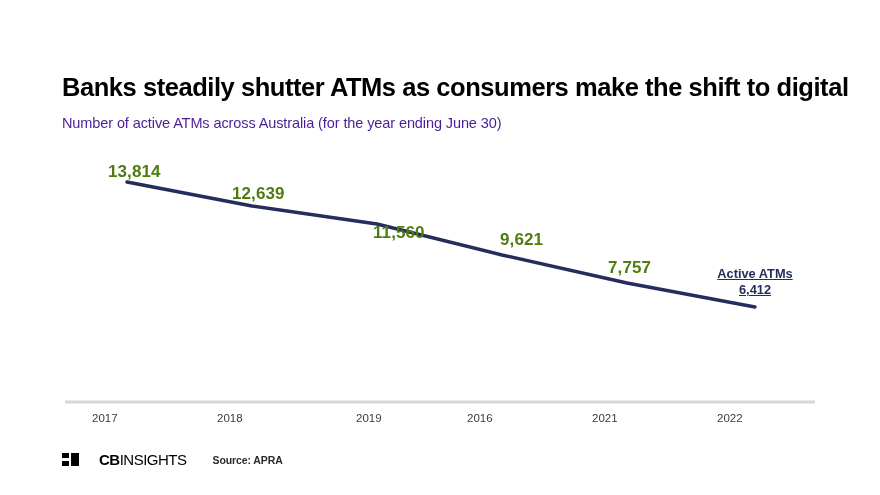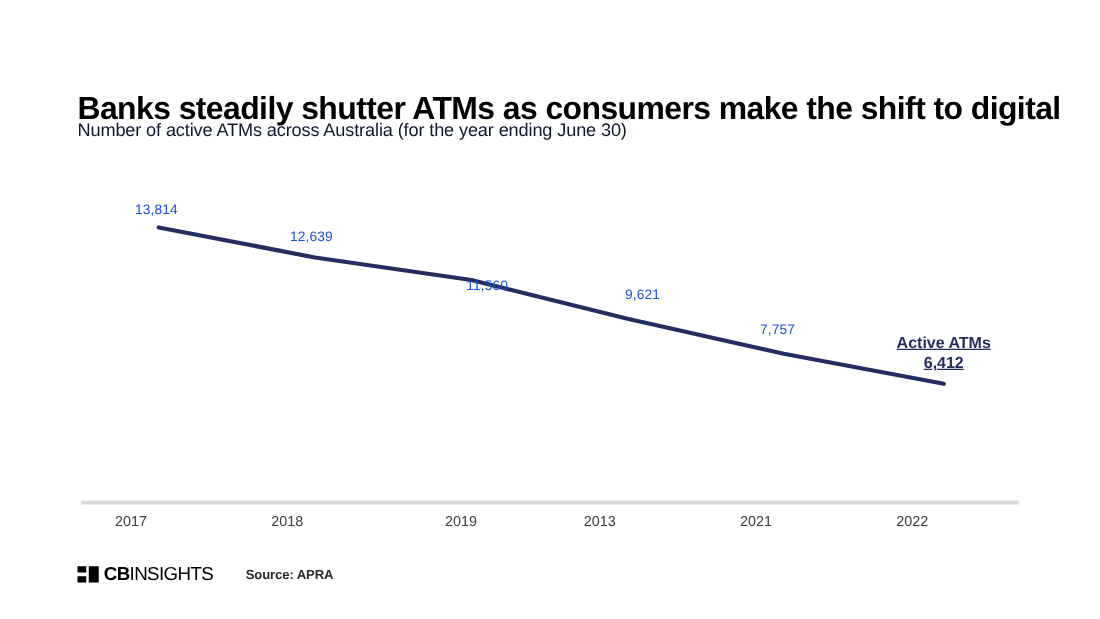--- a/index.html
+++ b/index.html
@@ -29,42 +29,42 @@
     font-size: 25.5px;
     font-weight: bold;
     letter-spacing: -0.45px;
     color: #000000;
     line-height: 1.1;
     white-space: nowrap;
   }
   .chart-subtitle {
     position: absolute;
     left: 62px;
-    top: 86px;
+    top: 104px;
     font-size: 14.5px;
     font-weight: normal;
-    color: #0f172a;
+    color: #4c1d95;
     letter-spacing: -0.1px;
     white-space: nowrap;
   }
   .plot {
     position: absolute;
     left: 0;
     top: 0;
     width: 880px;
     height: 495px;
   }
   .plot svg {
     display: block;
   }
   .value-label {
     position: absolute;
-    font-size: 11px;
-    font-weight: normal;
-    color: #1d4ed8;
+    font-size: 17px;
+    font-weight: bold;
+    color: #4d7c0f;
     letter-spacing: 0.1px;
     white-space: nowrap;
   }
   .series-label {
     position: absolute;
     font-size: 12.8px;
     font-weight: bold;
     color: #242d5c;
     text-align: center;
     line-height: 1.28;
@@ -83,21 +83,21 @@
     position: absolute;
     left: 62px;
     top: 440px;
     display: flex;
     align-items: center;
     gap: 26px;
   }
   .logo {
     display: flex;
     align-items: center;
-    gap: 4px;
+    gap: 20px;
   }
   .logo-mark {
     width: 17px;
     height: 13px;
     position: relative;
     flex: none;
   }
   .logo-mark i {
     position: absolute;
     background: #000000;
@@ -142,21 +142,21 @@
   <div class="value-label" style="left:608px; top:247px;">7,757</div>
 
   <div class="series-label" style="left:700px; top:255px; width:110px;text-decoration:underline;">
     <div>Active ATMs</div>
     <div>6,412</div>
   </div>
 
   <div class="x-tick" style="left:92px;">2017</div>
   <div class="x-tick" style="left:217px;">2018</div>
   <div class="x-tick" style="left:356px;">2019</div>
-  <div class="x-tick" style="left:467px;">2013</div>
+  <div class="x-tick" style="left:467px;">2016</div>
   <div class="x-tick" style="left:592px;">2021</div>
   <div class="x-tick" style="left:717px;">2022</div>
 
   <div class="footer">
     <div class="logo">
       <span class="logo-mark">
         <i class="b1"></i>
           <i class="b2"></i>
           <i class="b3"></i>
       </span>

